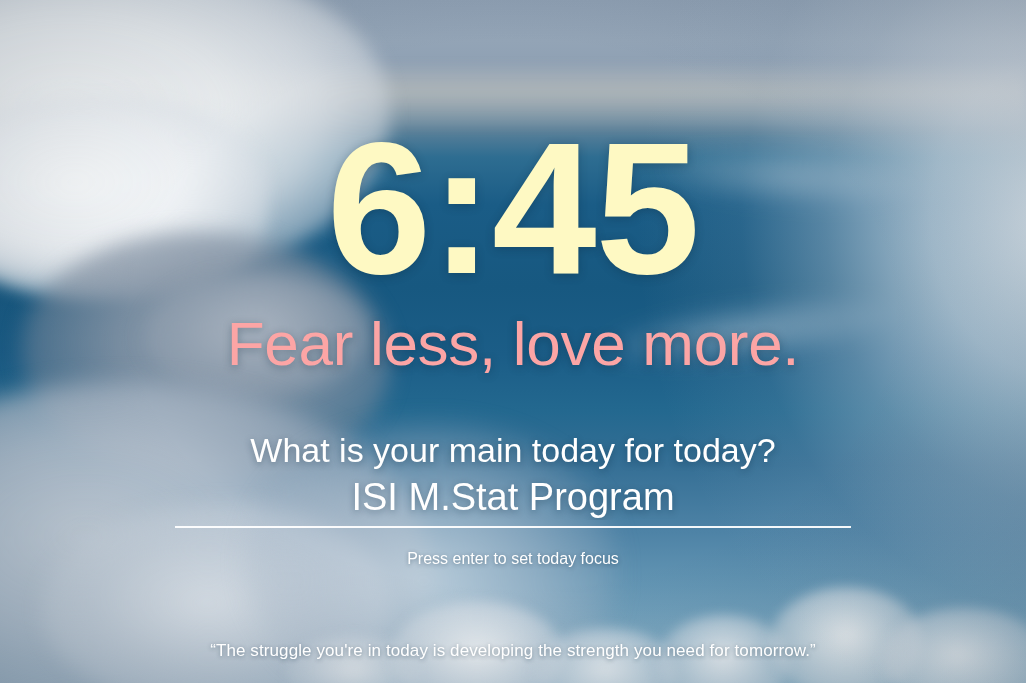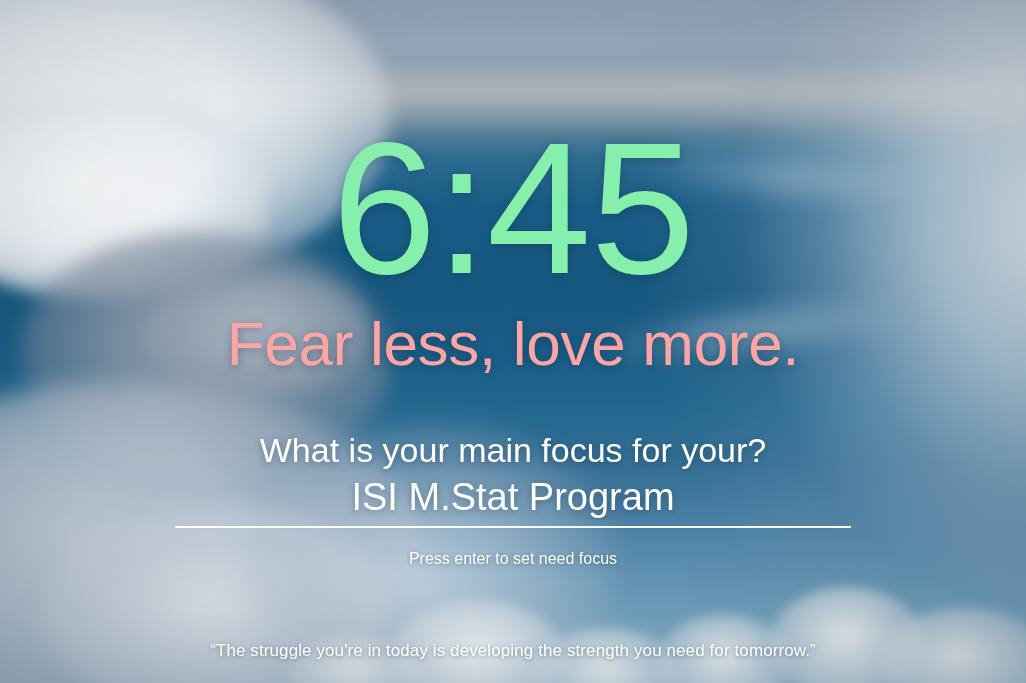--- a/index.html
+++ b/index.html
@@ -220,22 +220,22 @@
     z-index:2;
     display:flex;
     flex-direction:column;
     align-items:center;
   }
 
   #clock {
     margin-top:128px;
     font-size:188px;
     line-height:0.86;
-    font-weight:400;
-    color:#86efac;
+    font-weight:700;
+    color:#fef9c3;
     letter-spacing:-1px;
     text-shadow:0 2px 10px rgba(10,35,55,0.30);
     user-select:none;
   }
 
   #greeting {
     margin-top:22px;
     font-size:62px;
     line-height:1.04;
     font-weight:300;
@@ -325,21 +325,21 @@
 </div>
 
 <div id="screen">
 
   <div id="clock">6:45</div>
 
   <div id="greeting">Fear less, love more.</div>
 
   <div id="focus-block">
 
-    <div id="focus-question">What is your main focus for your?</div>
+    <div id="focus-question">What is your main today for today?</div>
 
     <input id="focus-input" type="text" value="ISI M.Stat Program" placeholder="What is your main focus for today?" style="">
 
-    <div id="focus-hint">Press enter to set need focus</div>
+    <div id="focus-hint">Press enter to set today focus</div>
   </div>
 
   <div id="bottom-quote">“The struggle you're in today is developing the strength you need for tomorrow.”</div>
 </div>
 
 </body></html>

